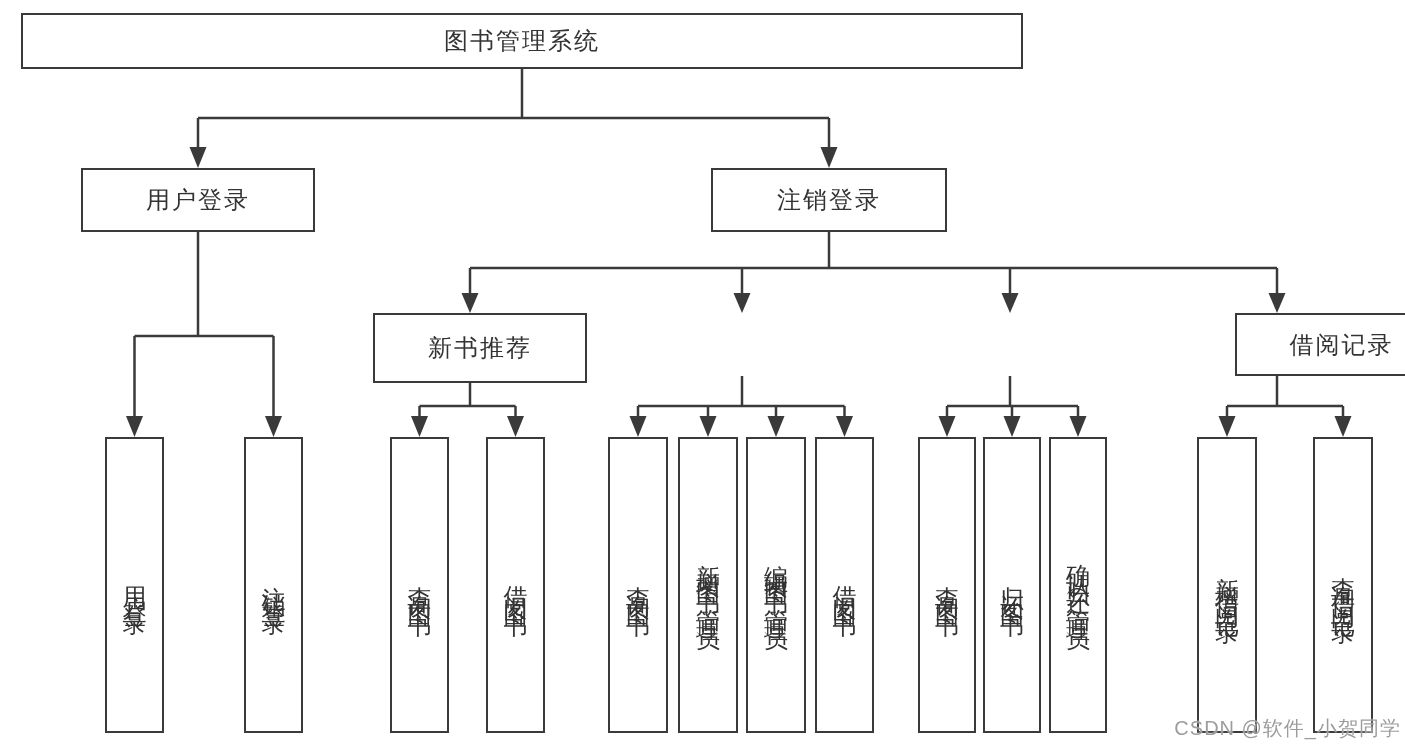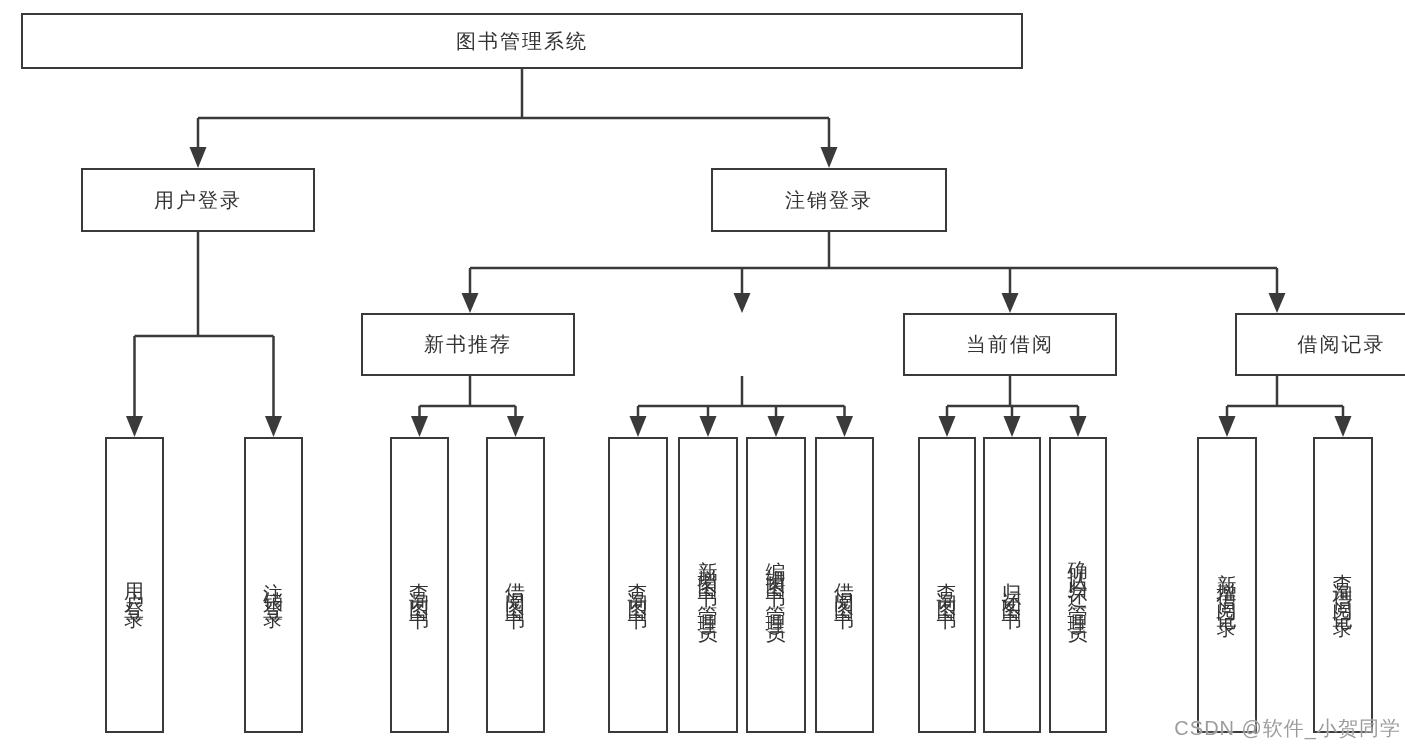--- a/index.html
+++ b/index.html
@@ -22,21 +22,21 @@
     pointer-events:none;
   }
   #connectors path{stroke:var(--line);stroke-width:2.5;fill:none;}
   #connectors polygon{fill:var(--line);stroke:none;}
   .hbox,.vbox{
     position:absolute;
     box-sizing:border-box;
     background:var(--background);
     border:2.5px solid var(--line);
     display:flex;align-items:center;justify-content:center;
-    font-size:20px;color:var(--text);
+    font-size:24px;color:var(--text);
     letter-spacing:2px;
     white-space:nowrap;
   }
   .vbox{
     top:437px;height:296px;
     writing-mode:vertical-rl;
     text-orientation:mixed;
     letter-spacing:9px;
     white-space:normal;
     line-height:1;
@@ -114,22 +114,21 @@
       <polygon points="1218.5,416 1235.5,416 1227,437"></polygon>
     <path d="M1343 406 V419"></path>
       <polygon points="1334.5,416 1351.5,416 1343,437"></polygon>
   </svg>
 
   <div class="hbox" style="left:21px;top:13px;width:1002px;height:56px">图书管理系统</div>
 
   <div class="hbox" style="left:81px;top:168px;width:234px;height:64px">用户登录</div>
   <div class="hbox" style="left:711px;top:168px;width:236px;height:64px">注销登录</div>
 
-  <div class="hbox" style="left:361px;top:313px;width:214px;height:63px">新书推荐</div>
-  <div class="hbox" style="left:903px;top:313px;width:214px;height:63px">当前借阅</div>
+  <div class="hbox" style="left:373px;top:313px;width:214px;height:70px">新书推荐</div>
   <div class="hbox" style="left:1235px;top:313px;width:213px;height:63px">借阅记录</div>
 
   <div class="vbox" style="left:105px;width:59px">用户登录</div>
   <div class="vbox" style="left:244px;width:59px">注销登录</div>
 
   <div class="vbox" style="left:390px;width:59px">查询图书</div>
   <div class="vbox" style="left:486px;width:59px">借阅图书</div>
 
   <div class="vbox" style="left:608px;width:60px">查询图书</div>
   <div class="vbox" style="left:678px;width:60px">新增图书（管理员）</div>

